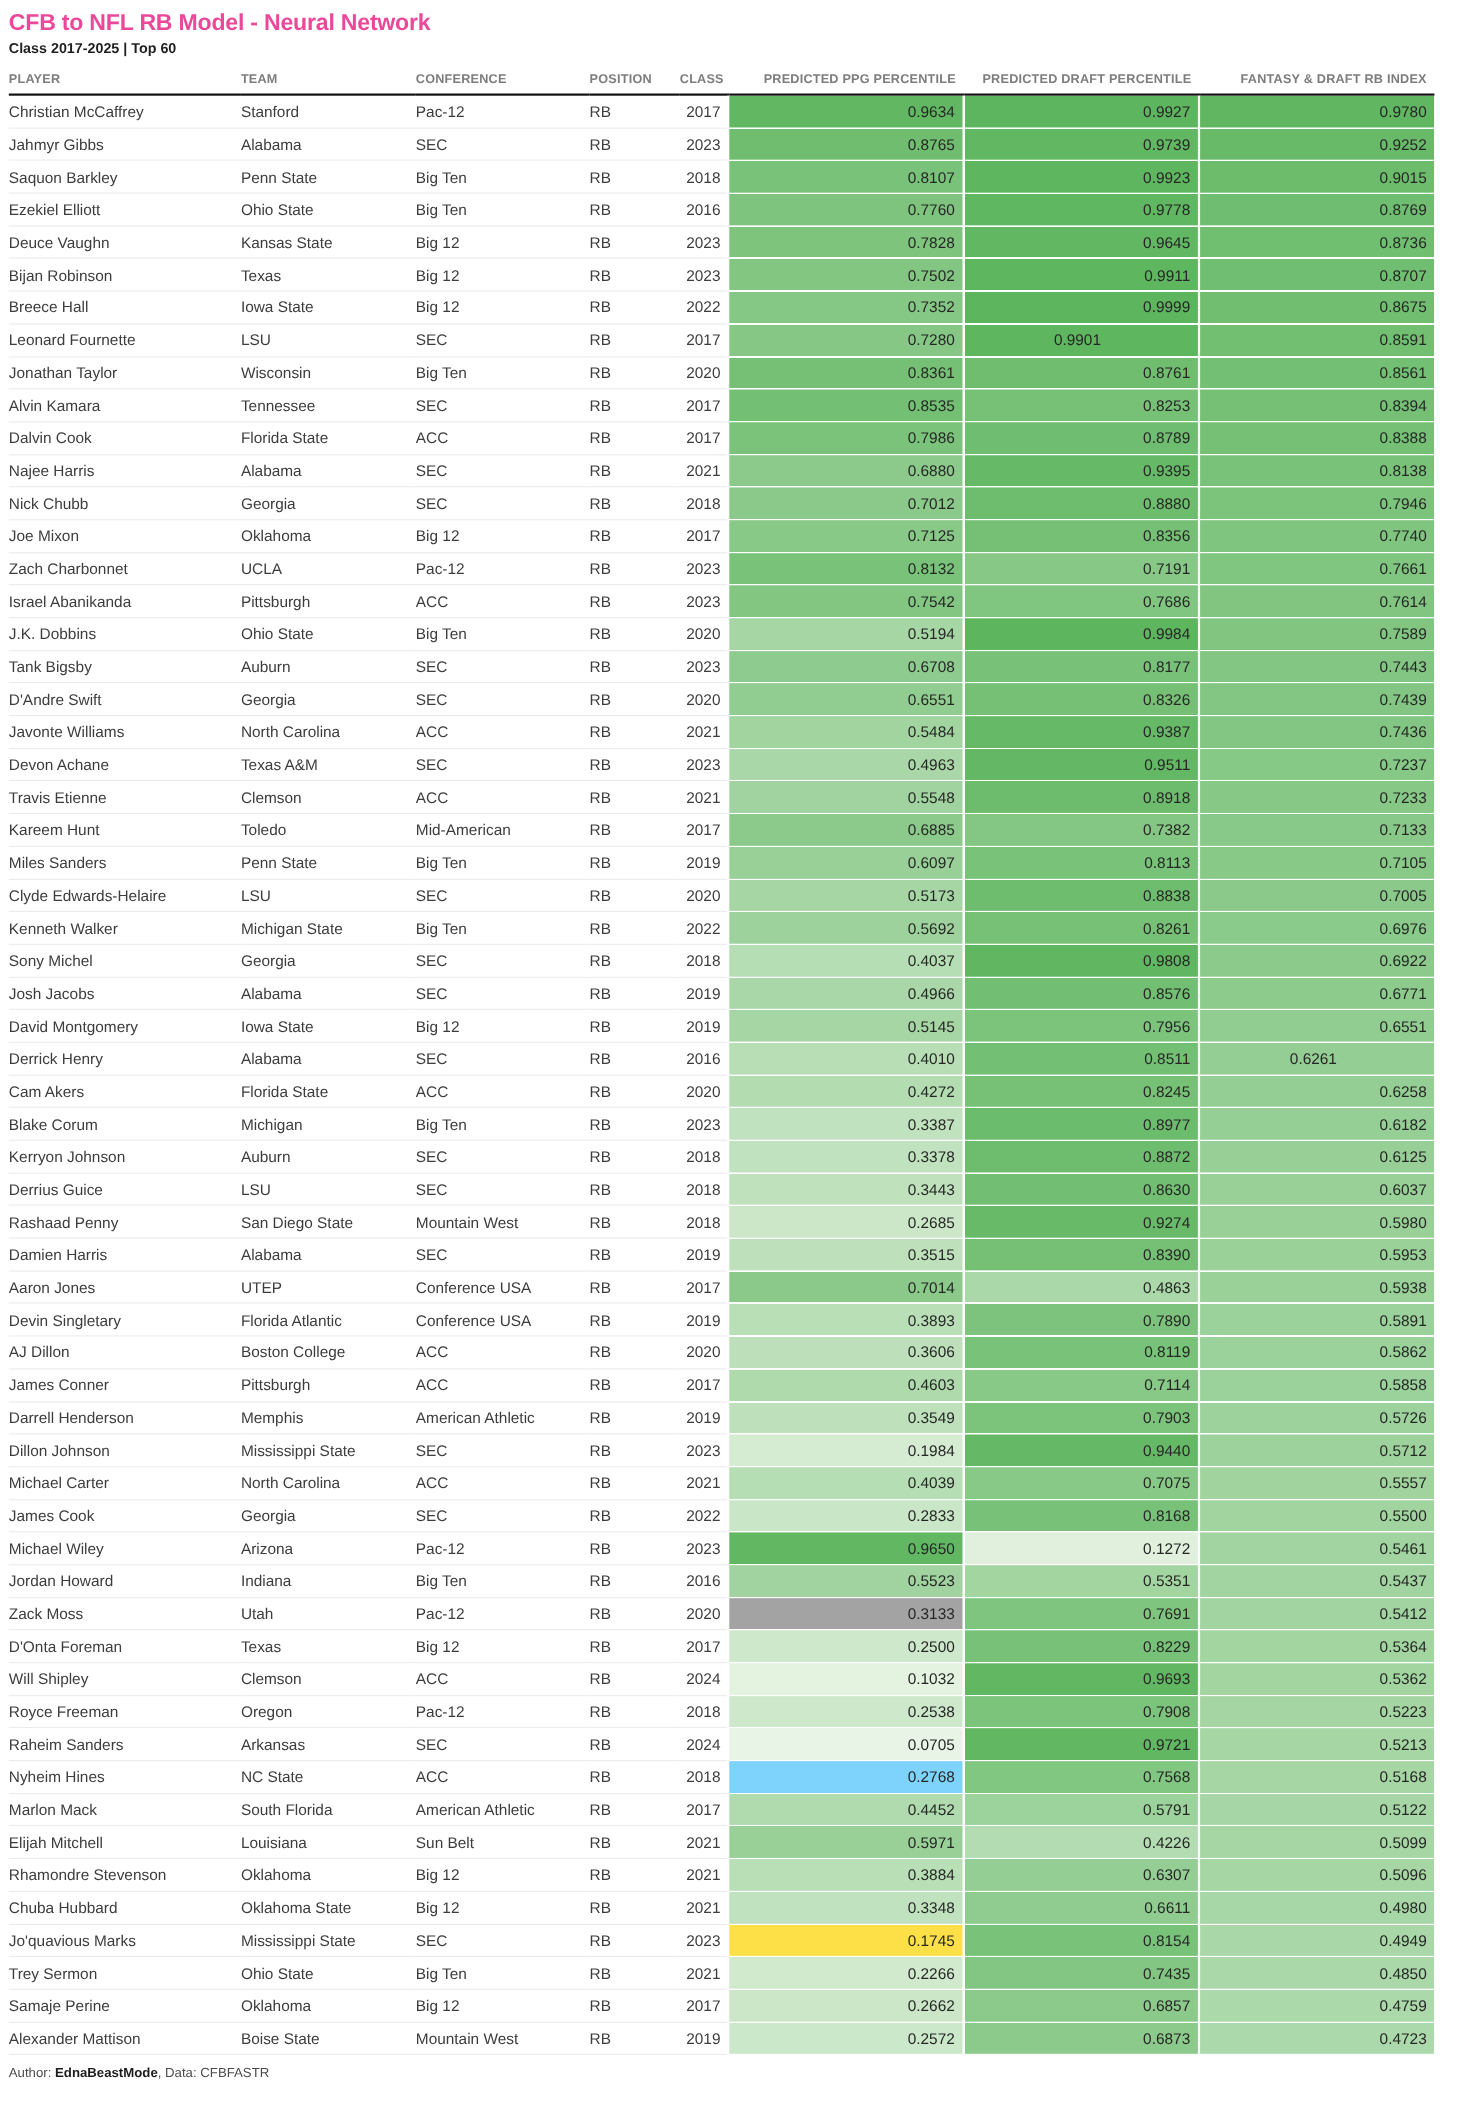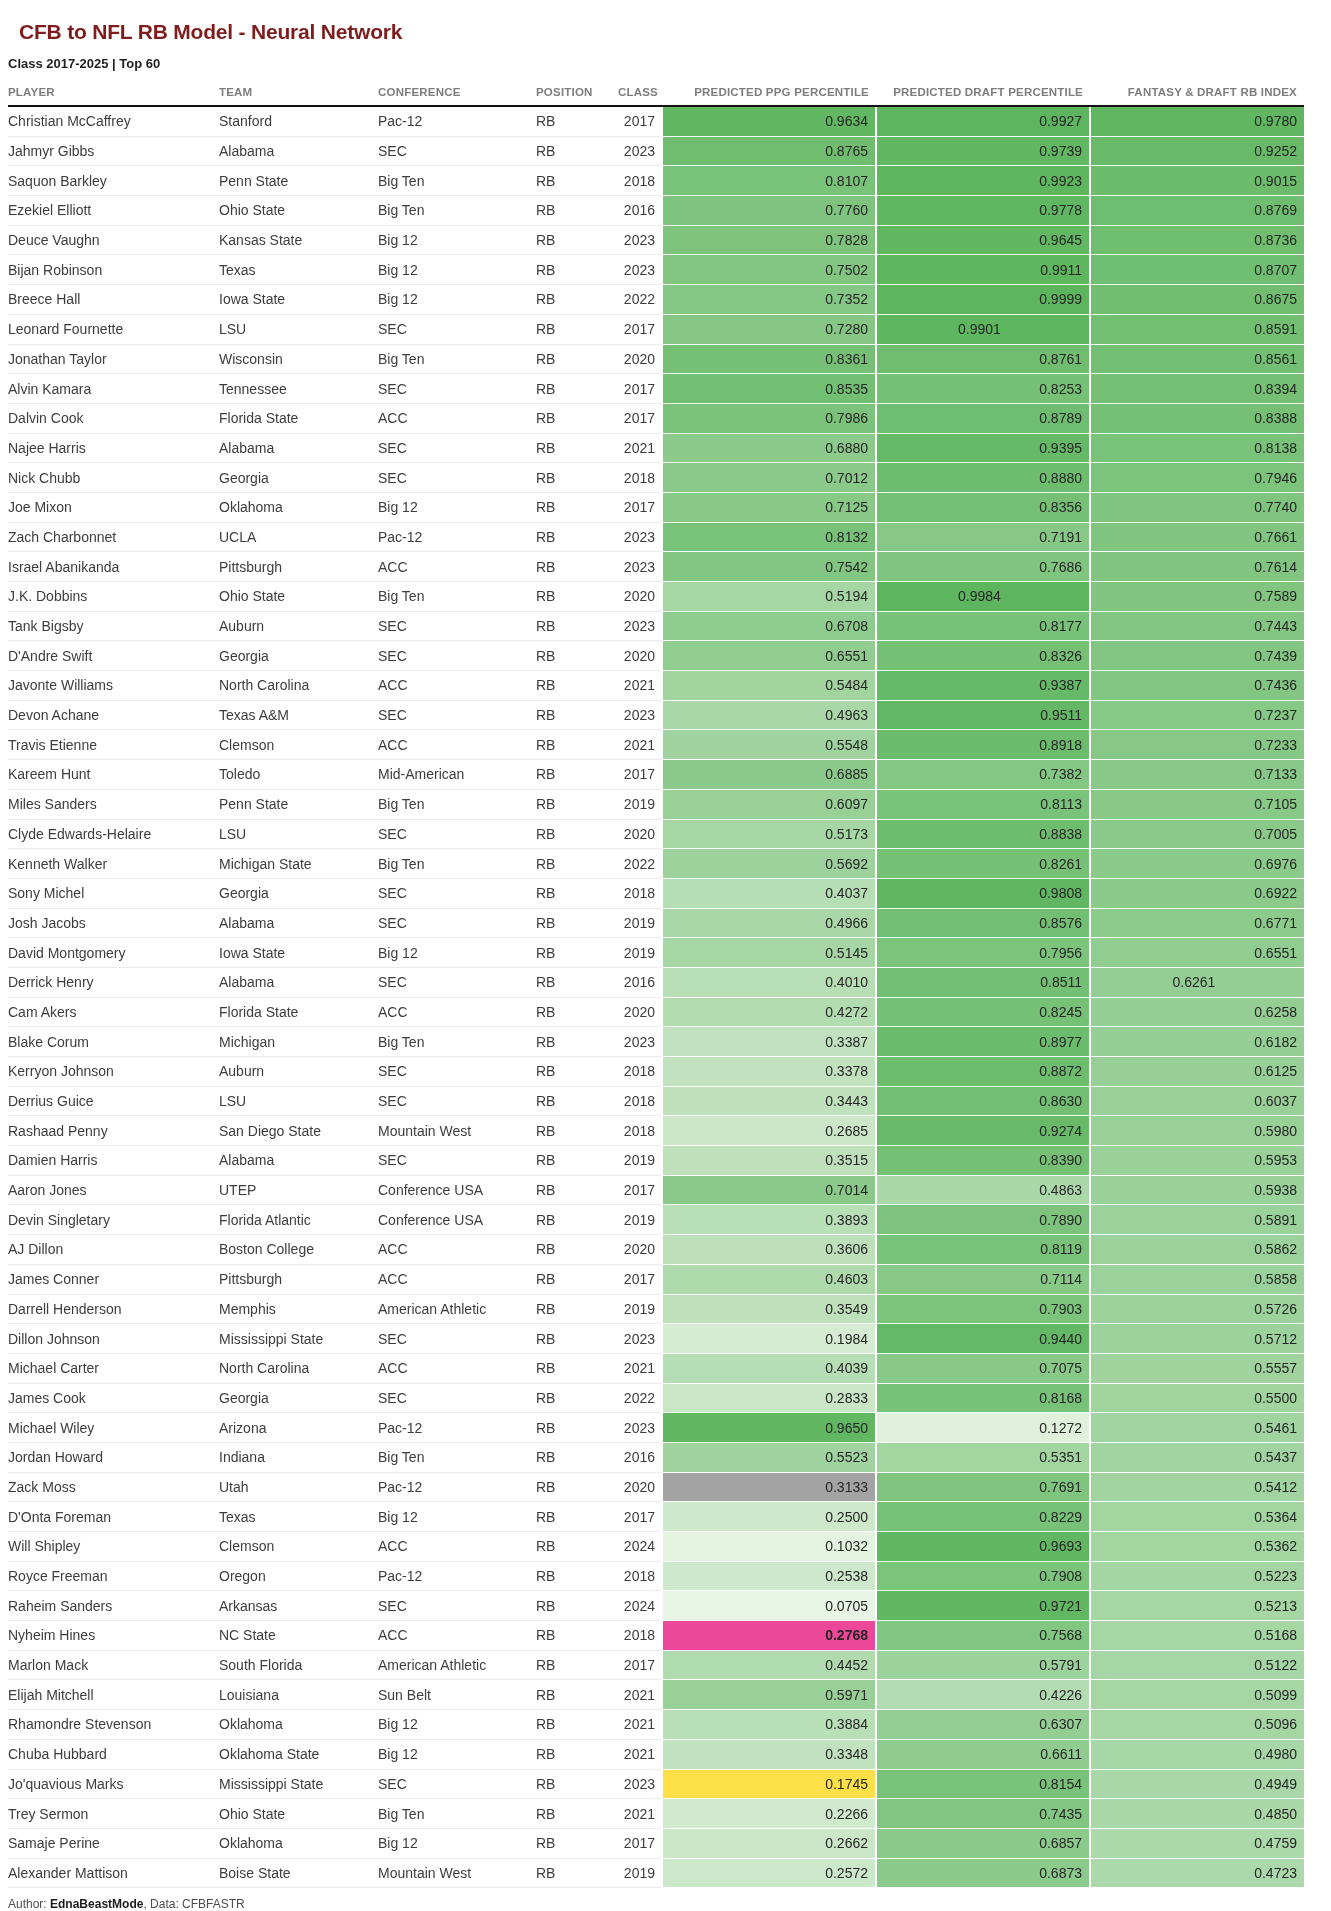--- a/index.html
+++ b/index.html
@@ -13,24 +13,24 @@
     font-family: "Liberation Sans", "DejaVu Sans", sans-serif;
     color: #222;
     overflow: hidden;
   }
   .page {
     padding: 8px 17px 0 8px;
   }
   .title {
     font-size: 21px;
     font-weight: 700;
-    color: #7f1d1d;
+    color: #ec4899;
     letter-spacing: -0.2px;
     line-height: 26px;
-    margin: 11px;
+    margin: 0;
   }
   .subtitle {
     font-size: 13px;
     font-weight: 600;
     color: #1f1f1f;
     line-height: 16px;
     margin: 2px 0 10px 0;
   }
   table.rb-table {
     border-collapse: collapse;
@@ -279,21 +279,21 @@
           <td class="c6 heat" style="background: rgb(128, 197, 128);">0.7686</td>
           <td class="c7 heat" style="background: rgb(129, 197, 129);">0.7614</td>
         </tr>
         <tr>
           <td class="c0">J.K. Dobbins</td>
           <td class="c1">Ohio State</td>
           <td class="c2">Big Ten</td>
           <td class="c3">RB</td>
           <td class="c4">2020</td>
           <td class="c5 heat" style="background: rgb(165, 214, 164);">0.5194</td>
-          <td class="c6 heat" style="background: rgb(93, 181, 94); text-align: center;">0.9984</td>
+          <td class="c6 heat" style="background: rgb(93, 181, 94);">0.9984</td>
           <td class="c7 heat" style="background: rgb(129, 197, 129);">0.7589</td>
         </tr>
         <tr>
           <td class="c0">Tank Bigsby</td>
           <td class="c1">Auburn</td>
           <td class="c2">SEC</td>
           <td class="c3">RB</td>
           <td class="c4">2023</td>
           <td class="c5 heat" style="background: rgb(142, 203, 142);">0.6708</td>
           <td class="c6 heat" style="background: rgb(120, 193, 120);">0.8177</td>
@@ -628,21 +628,21 @@
           <td class="c5 heat" style="background: rgb(232, 244, 229);">0.0705</td>
           <td class="c6 heat" style="background: rgb(97, 183, 98);">0.9721</td>
           <td class="c7 heat" style="background: rgb(165, 214, 163);">0.5213</td>
         </tr>
         <tr>
           <td class="c0">Nyheim Hines</td>
           <td class="c1">NC State</td>
           <td class="c2">ACC</td>
           <td class="c3">RB</td>
           <td class="c4">2018</td>
-          <td class="c5 heat" style="background: #ec4899; font-weight: bold;">0.2768</td>
+          <td class="c5 heat" style="background: #7dd3fc;">0.2768</td>
           <td class="c6 heat" style="background: rgb(129, 198, 129);">0.7568</td>
           <td class="c7 heat" style="background: rgb(165, 214, 164);">0.5168</td>
         </tr>
         <tr>
           <td class="c0">Marlon Mack</td>
           <td class="c1">South Florida</td>
           <td class="c2">American Athletic</td>
           <td class="c3">RB</td>
           <td class="c4">2017</td>
           <td class="c5 heat" style="background: rgb(176, 219, 174);">0.4452</td>

